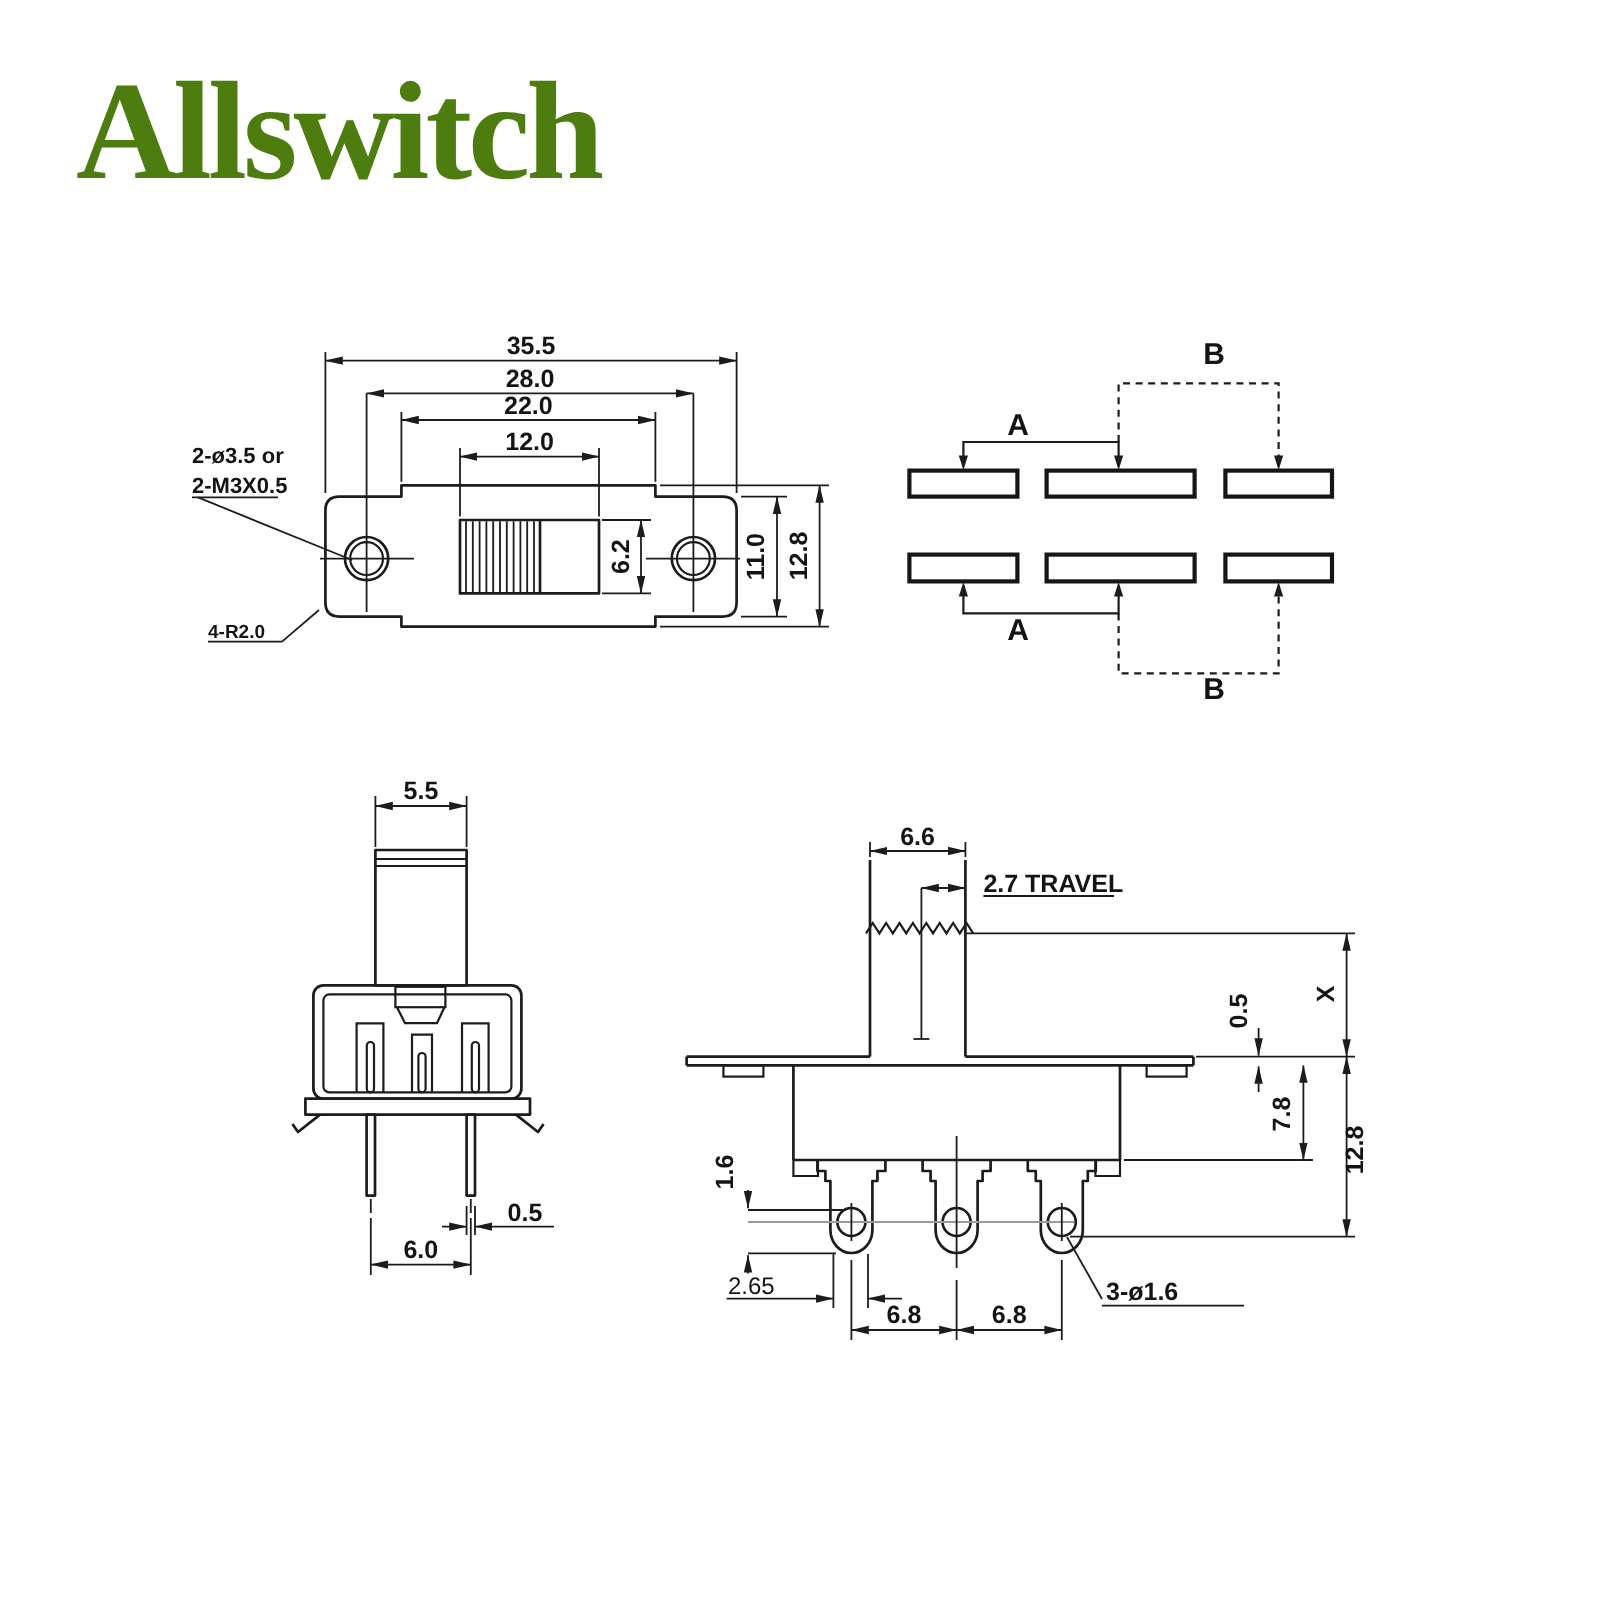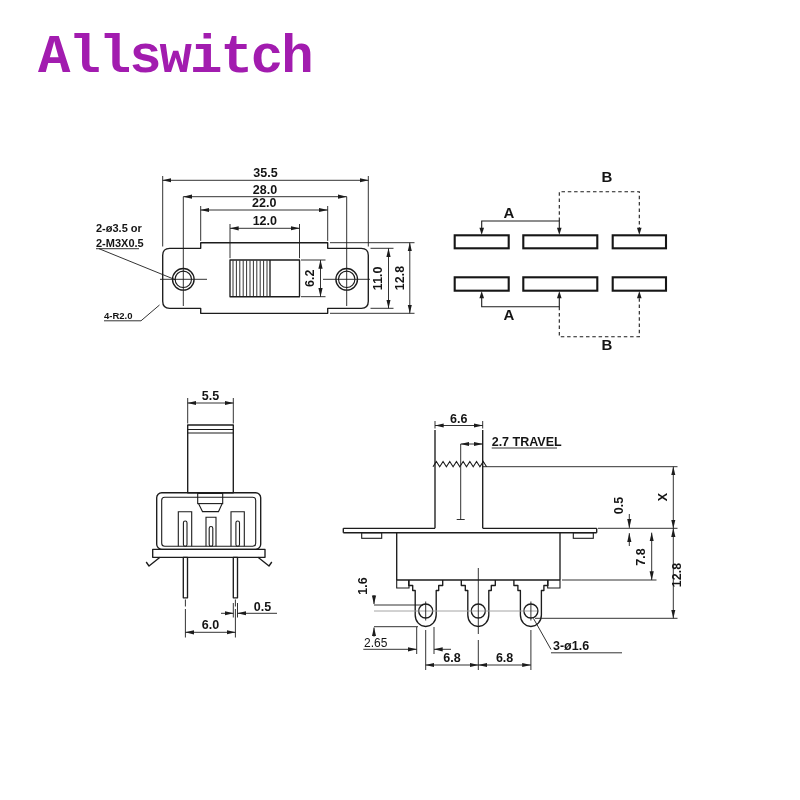--- a/index.html
+++ b/index.html
@@ -1,19 +1,19 @@
 <!DOCTYPE html>
 <html><head>
 <meta charset="utf-8">
 <style>
   html,body { margin:0; padding:0; background:#ffffff; }
   .page { position:relative; width:800px; height:800px; background:#ffffff; overflow:hidden;
           font-family:"Liberation Sans", sans-serif; }
-  .logo { position:absolute; left:38px; top:27px; font-family:Liberation Mono, monospace;
-          font-weight:bold; font-size:54px; letter-spacing:-2px; color:#a21caf; }
+  .logo { position:absolute; left:38px; top:27px; font-family:Liberation Serif, serif;
+          font-weight:bold; font-size:70px; letter-spacing:-2px; color:#4d7c0f; }
   svg text { user-select:none; }
   .o   { stroke:#1c1c1c; stroke-width:1.35; fill:none; stroke-linejoin:round; }
   .o2  { stroke:#1c1c1c; stroke-width:1.1;  fill:none; }
   .d   { stroke:#1c1c1c; stroke-width:0.9;  fill:none; }
   .thk { stroke:#161616; stroke-width:2.1;  fill:#ffffff; }
   .c   { stroke:#1c1c1c; stroke-width:1.1;  fill:none; }
   .dash{ stroke-dasharray:3.5 2.8; }
   .gray{ stroke:#9a9a9a; stroke-width:0.9; fill:none; }
   .arr { fill:#1c1c1c; }
   .dt  { font:bold 12.5px "Liberation Sans", sans-serif; fill:#141414; }

